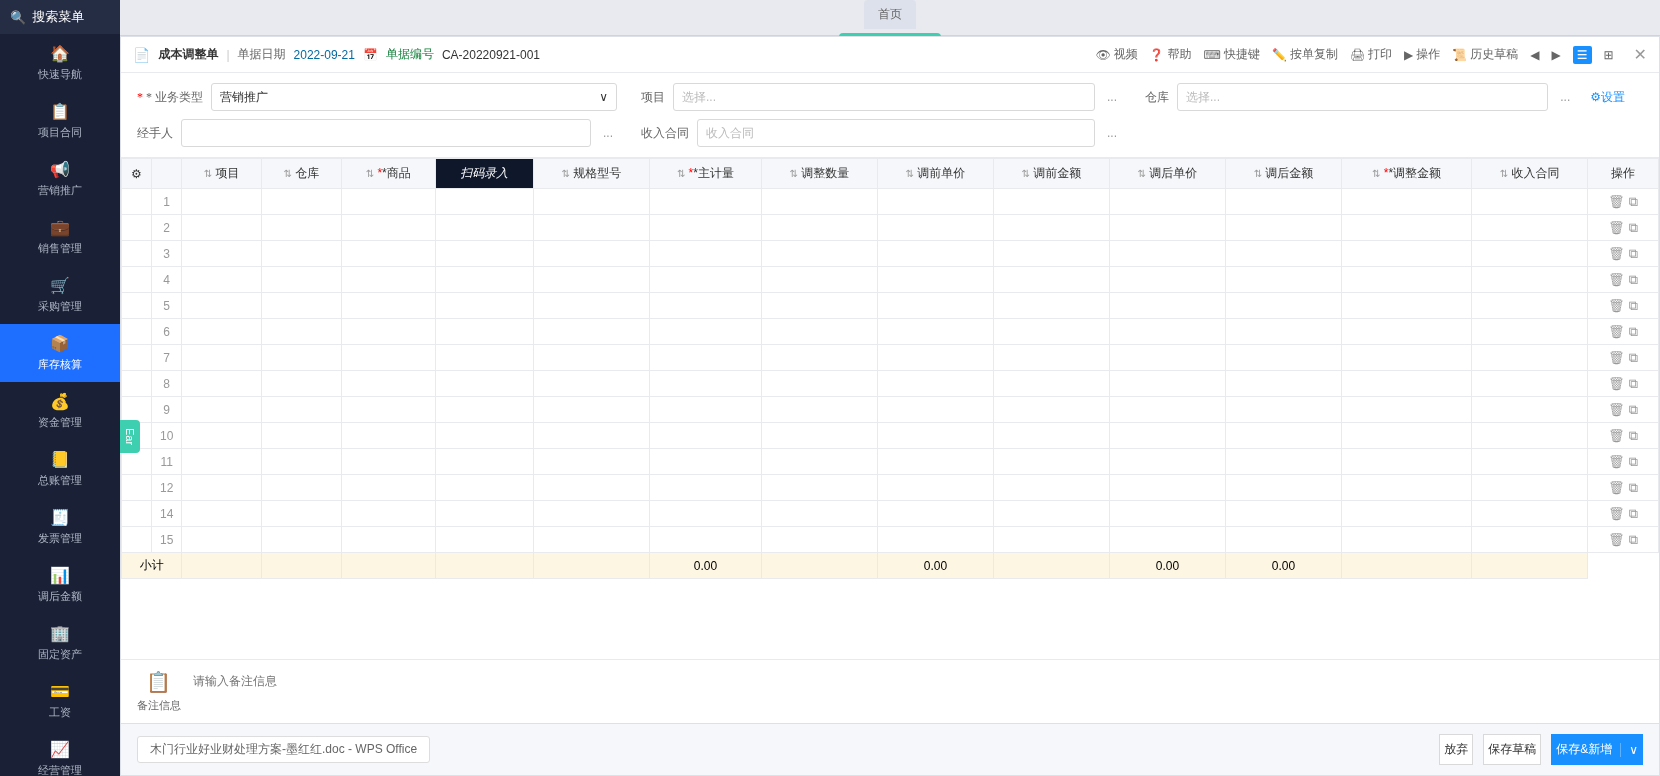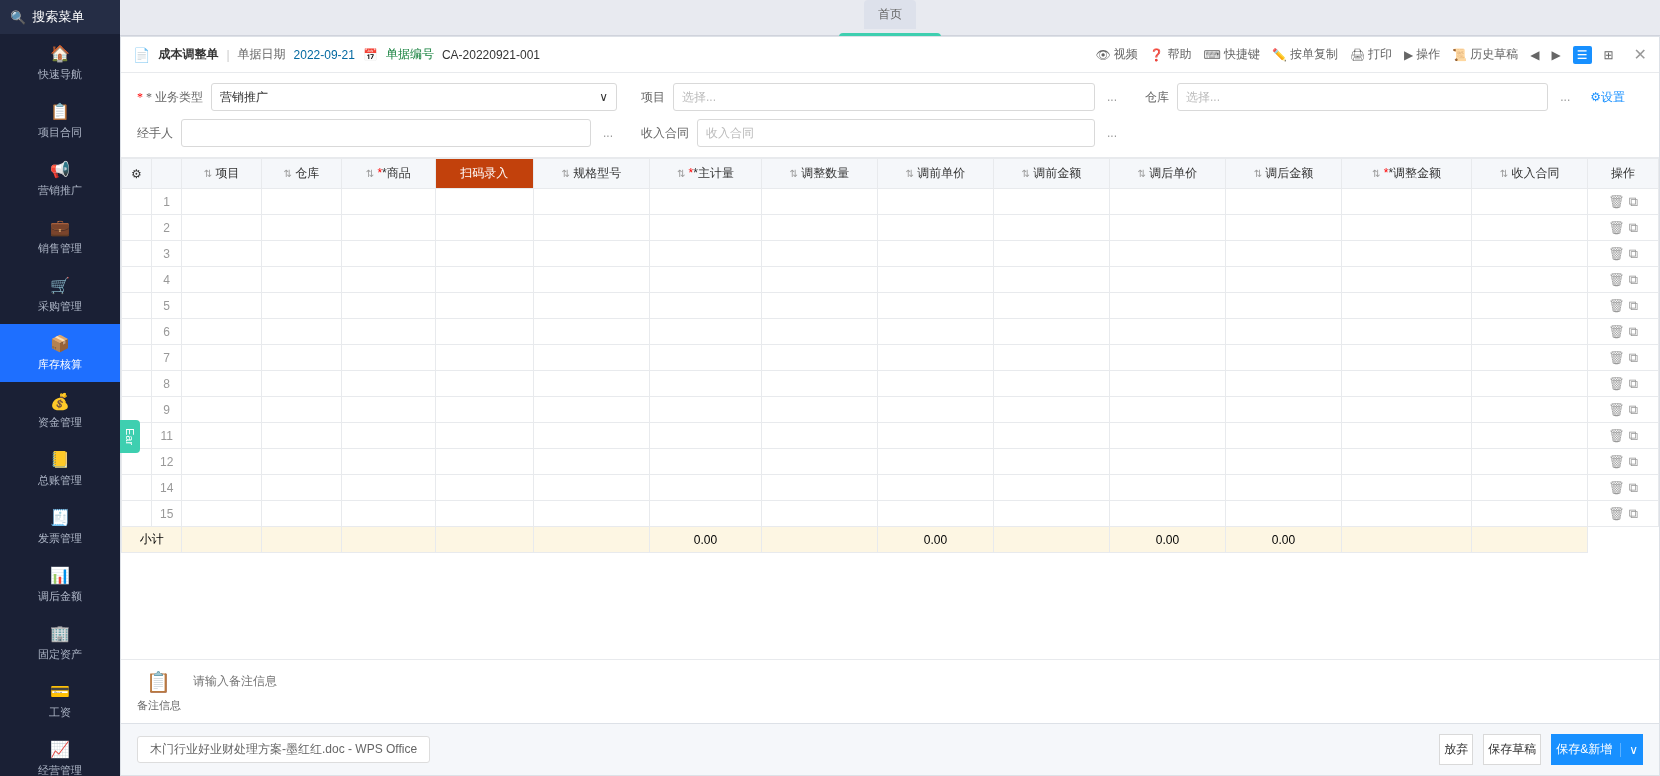--- a/index.html
+++ b/index.html
@@ -52,21 +52,21 @@
     .form-field-input { flex: 1; height: 28px; border: 1px solid #d9d9d9; border-radius: 3px; padding: 0 8px; font-size: 12px; display: flex; align-items: center; color: #333; cursor: pointer; position: relative; }
     .form-field-input .placeholder { color: #bbb; }
     .form-field-input .value { color: #333; }
     .form-field-dots { color: #999; font-size: 12px; padding: 0 4px; cursor: pointer; }
     .form-field-right { display: flex; align-items: center; }
 
     
     .table-area { flex: 1; overflow: auto; position: relative; }
     .data-table { width: 100%; border-collapse: collapse; font-size: 12px; }
     .data-table th { background: #f5f7fa; border: 1px solid #e8eaed; padding: 6px 8px; text-align: center; white-space: nowrap; color: #333; font-weight: normal; position: sticky; top: 0; z-index: 2; }
-    .data-table th.highlight { background: #c2410c; color: #fff; }
+    .data-table th.highlight { background: #0f172a; color: #fff; font-style: italic; }
     .data-table th .required-star { color: red; }
     .data-table th .sort-icon { color: #999; font-size: 10px; cursor: pointer; }
     .data-table td { border: 1px solid #e8eaed; padding: 4px 8px; text-align: center; height: 26px; }
     .data-table .row-num { color: #999; width: 30px; }
     .data-table .subtotal-row td { background: #fdf6e3; font-weight: 500; }
     .action-icons { display: flex; gap: 4px; justify-content: center; }
     .action-icon { color: #999; cursor: pointer; font-size: 13px; }
     .settings-col { width: 30px; }
 
     
@@ -494,20 +494,43 @@
       <td></td>
       <td>
         <div class="action-icons">
           <span class="action-icon">🗑</span>
           <span class="action-icon">⧉</span>
         </div>
       </td>
     </tr>
               <tr>
       <td></td>
+      <td class="row-num">10</td>
+      <td></td>
+      <td></td>
+      <td></td>
+      <td></td>
+      <td></td>
+      <td></td>
+      <td></td>
+      <td></td>
+      <td></td>
+      <td></td>
+      <td></td>
+      <td></td>
+      <td></td>
+      <td>
+        <div class="action-icons">
+          <span class="action-icon">🗑</span>
+          <span class="action-icon">⧉</span>
+        </div>
+      </td>
+    </tr>
+              <tr>
+      <td></td>
       <td class="row-num">11</td>
       <td></td>
       <td></td>
       <td></td>
       <td></td>
       <td></td>
       <td></td>
       <td></td>
       <td></td>
       <td></td>

